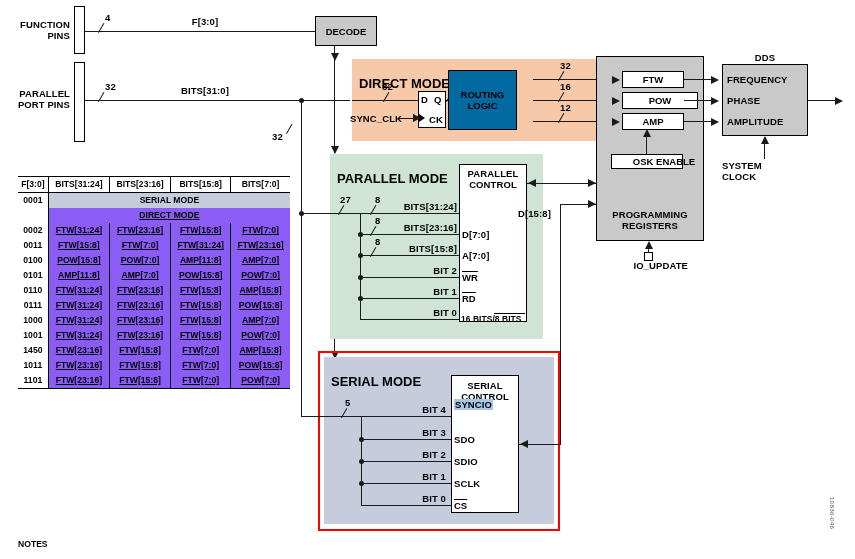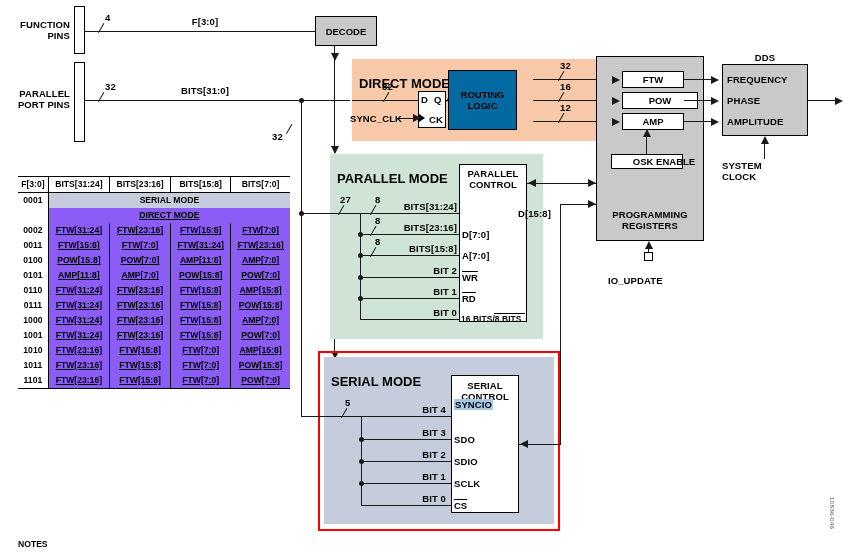--- a/index.html
+++ b/index.html
@@ -359,21 +359,21 @@
   <div class="abs" style="left:644px; top:252px; width:9px; height:9px; border:1.3px solid #000; background:#fff;"></div>
   <div class="v" style="left:648px; top:249px; height:4px;"></div>
   <div class="v" style="left:648px; top:248px; height:1px;"></div>
   <div class="v" style="left:648px; top:250px; height:3px;"></div>
   <div class="v" style="left:648px; top:248px; height:5px;"></div>
   <div class="v" style="left:648px; top:247px; height:6px;"></div>
   <div class="v" style="left:648px; top:248px; height:5px;"></div>
   <div class="v" style="left:648px; top:249px; height:4px;"></div>
   <div class="v" style="left:648px; top:248px; height:5px;"></div>
   <div class="arrow u" style="left:644.5px; top:241px;"></div>
-  <div class="lbl c" style="left:608px; top:275px; width:80px; text-align:left;">IO_UPDATE</div>
+  <div class="lbl c" style="left:608px; top:260px; width:80px; text-align:right;">IO_UPDATE</div>
 
   <div class="arrow r" style="left:612px; top:75.5px;"></div>
   <div class="arrow r" style="left:612px; top:96.5px;"></div>
   <div class="arrow r" style="left:612px; top:117.5px;"></div>
 
   <div class="lbl c" style="left:722px; top:52px; width:86px; text-align:center;">DDS</div>
   <div class="box grey" style="left:722px; top:64px; width:86px; height:72px; display:block; position:absolute;"></div>
   <div class="lbl" style="left:727px; top:74px;">FREQUENCY</div>
   <div class="lbl" style="left:727px; top:95px;">PHASE</div>
   <div class="lbl" style="left:727px; top:116px;">AMPLITUDE</div>
@@ -463,21 +463,21 @@
           <td class="cell-direct">AMP[7:0]</td>
         </tr>
         <tr>
           <td class="fcol">1001</td>
           <td class="cell-direct">FTW[31:24]</td>
           <td class="cell-direct">FTW[23:16]</td>
           <td class="cell-direct">FTW[15:8]</td>
           <td class="cell-direct">POW[7:0]</td>
         </tr>
         <tr>
-          <td class="fcol">1010</td>
+          <td class="fcol">1450</td>
           <td class="cell-direct">FTW[23:16]</td>
           <td class="cell-direct">FTW[15:8]</td>
           <td class="cell-direct">FTW[7:0]</td>
           <td class="cell-direct">AMP[15:8]</td>
         </tr>
         <tr>
           <td class="fcol">1011</td>
           <td class="cell-direct">FTW[23:16]</td>
           <td class="cell-direct">FTW[15:8]</td>
           <td class="cell-direct">FTW[7:0]</td>

